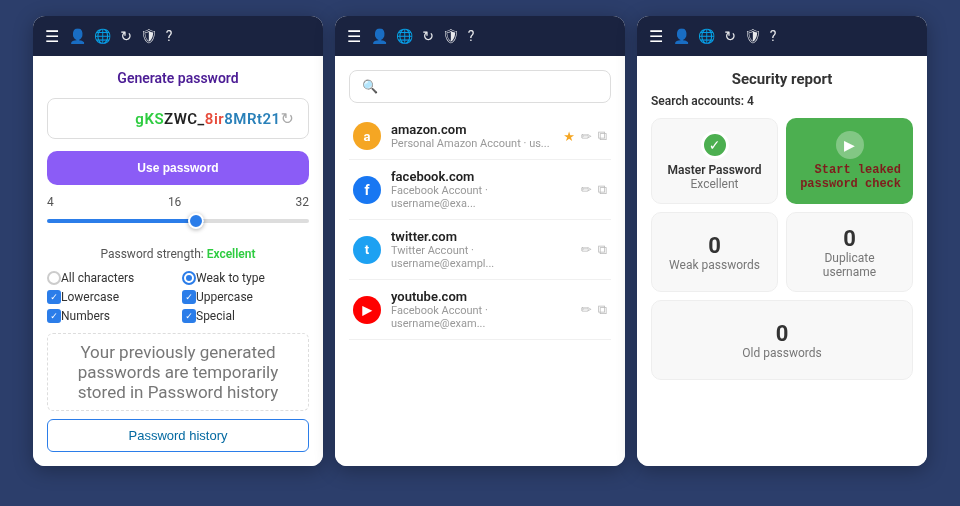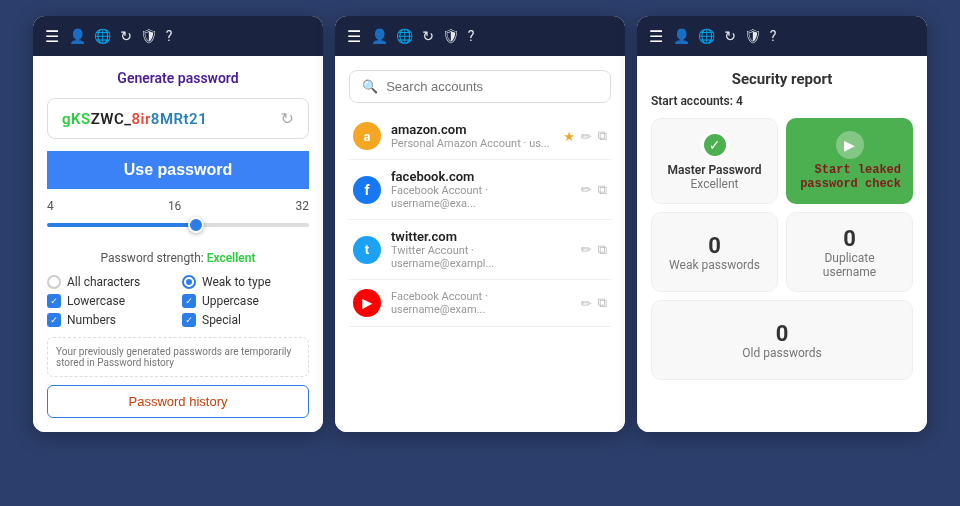--- a/index.html
+++ b/index.html
@@ -86,21 +86,21 @@
       color: #4c1d95;
       margin-bottom: 12px;
     }
 
     .password-display {
       border: 1.5px solid #ddd;
       border-radius: 8px;
       padding: 10px 14px;
       display: flex;
       align-items: center;
-      justify-content: space-between;
+      justify-content: flex-end;
       margin-bottom: 12px;
       background: #fff;
     }
 
     .password-text {
       font-size: 15px;
       font-weight: 600;
       letter-spacing: 0.5px;
     }
 
@@ -110,26 +110,26 @@
     .password-text .blue { color: #2980b9; }
 
     .refresh-icon {
       color: #aaa;
       font-size: 16px;
       cursor: pointer;
     }
 
     .use-password-btn {
       width: 100%;
-      background: #3b82f6;
+      background: #8b5cf6;
       color: #fff;
       border: none;
-      border-radius: 0;
+      border-radius: 10px;
       padding: 10px;
-      font-size: 16px;
+      font-size: 12px;
       font-weight: 600;
       cursor: pointer;
       margin-bottom: 10px;
     }
 
     .length-scale {
       display: flex;
       justify-content: space-between;
       font-size: 12px;
       color: #555;
@@ -179,21 +179,20 @@
     .options-grid {
       display: grid;
       grid-template-columns: 1fr 1fr;
       gap: 5px 8px;
       margin-bottom: 10px;
     }
 
     .option-item {
       display: flex;
       align-items: center;
-      gap: 6px;
       font-size: 12px;
       color: #333;
     }
 
     .radio-circle {
       width: 14px;
       height: 14px;
       border-radius: 50%;
       border: 2px solid #ccc;
       background: #fff;
@@ -227,32 +226,33 @@
     }
     .radio-dot::after {
       content: '';
       width: 6px;
       height: 6px;
       border-radius: 50%;
       background: #2b7de9;
     }
 
     .history-note {
-      font-size: 10px;
+      font-size: 17px;
       color: #777;
+      text-align: center;
       border: 1px dashed #ddd;
       border-radius: 6px;
       padding: 8px;
       margin-bottom: 8px;
     }
 
     .password-history-btn {
       width: 100%;
       background: transparent;
-      color: #c2410c;
+      color: #0369a1;
       border: 1.5px solid #2b7de9;
       border-radius: 6px;
       padding: 8px;
       font-size: 13px;
       cursor: pointer;
     }
 
     
     .search-bar {
       display: flex;
@@ -535,21 +535,20 @@
           <span class="header-icon">👤</span>
           <span class="header-icon">🌐</span>
           <span class="header-icon">↻</span>
           <span class="header-icon">🛡</span>
           <span class="header-icon">?</span>
         </div>
       </div>
       <div class="panel-body">
         <div class="search-bar">
           <span class="search-icon-span">🔍</span>
-          <input class="search-input" type="text" placeholder="Search accounts" style="">
         </div>
 
         <div class="account-item">
           <div class="account-logo amazon">a</div>
           <div class="account-info">
             <div class="account-name">amazon.com</div>
             <div class="account-detail">Personal Amazon Account · us...</div>
           </div>
           <div class="account-actions">
             <span class="action-icon star-icon">★</span>
@@ -578,20 +577,21 @@
           </div>
           <div class="account-actions">
             <span class="action-icon">✏</span>
             <span class="action-icon">⧉</span>
           </div>
         </div>
 
         <div class="account-item">
           <div class="account-logo youtube">▶</div>
           <div class="account-info">
+            <div class="account-name">youtube.com</div>
             <div class="account-detail">Facebook Account · username@exam...</div>
           </div>
           <div class="account-actions">
             <span class="action-icon">✏</span>
             <span class="action-icon">⧉</span>
           </div>
         </div>
       </div>
     </div>
 
@@ -602,21 +602,21 @@
           <span class="header-icon">👤</span>
           <span class="header-icon">🌐</span>
           <span class="header-icon">↻</span>
           <span class="header-icon">🛡</span>
           <span class="header-icon">?</span>
         </div>
       </div>
       <div class="panel-body">
         <div class="security-title">Security report</div>
         <div class="total-accounts">
-          <span>Start accounts:</span>
+          <span>Search accounts:</span>
           <span>4</span>
         </div>
 
         <div class="security-grid">
 
           <div class="security-card white">
             <div class="check-circle">✓</div>
             <div class="security-card-label">Master Password</div>
             <div class="security-card-sublabel">Excellent</div>
           </div>

